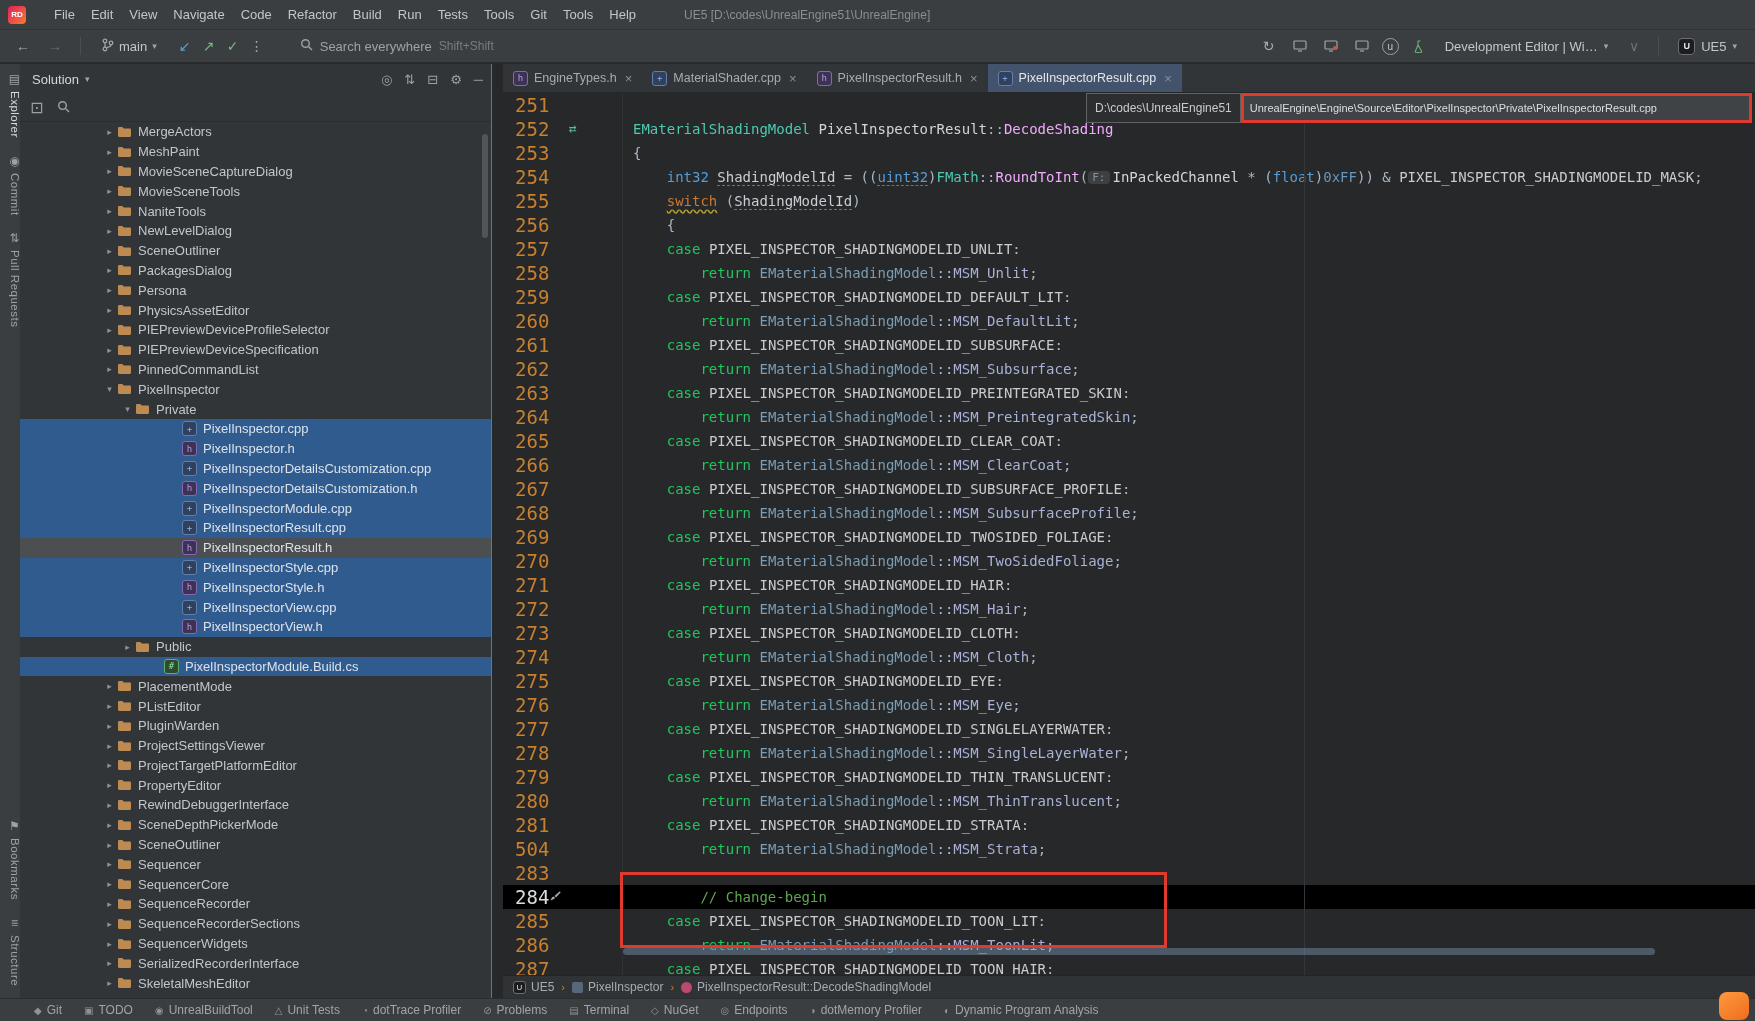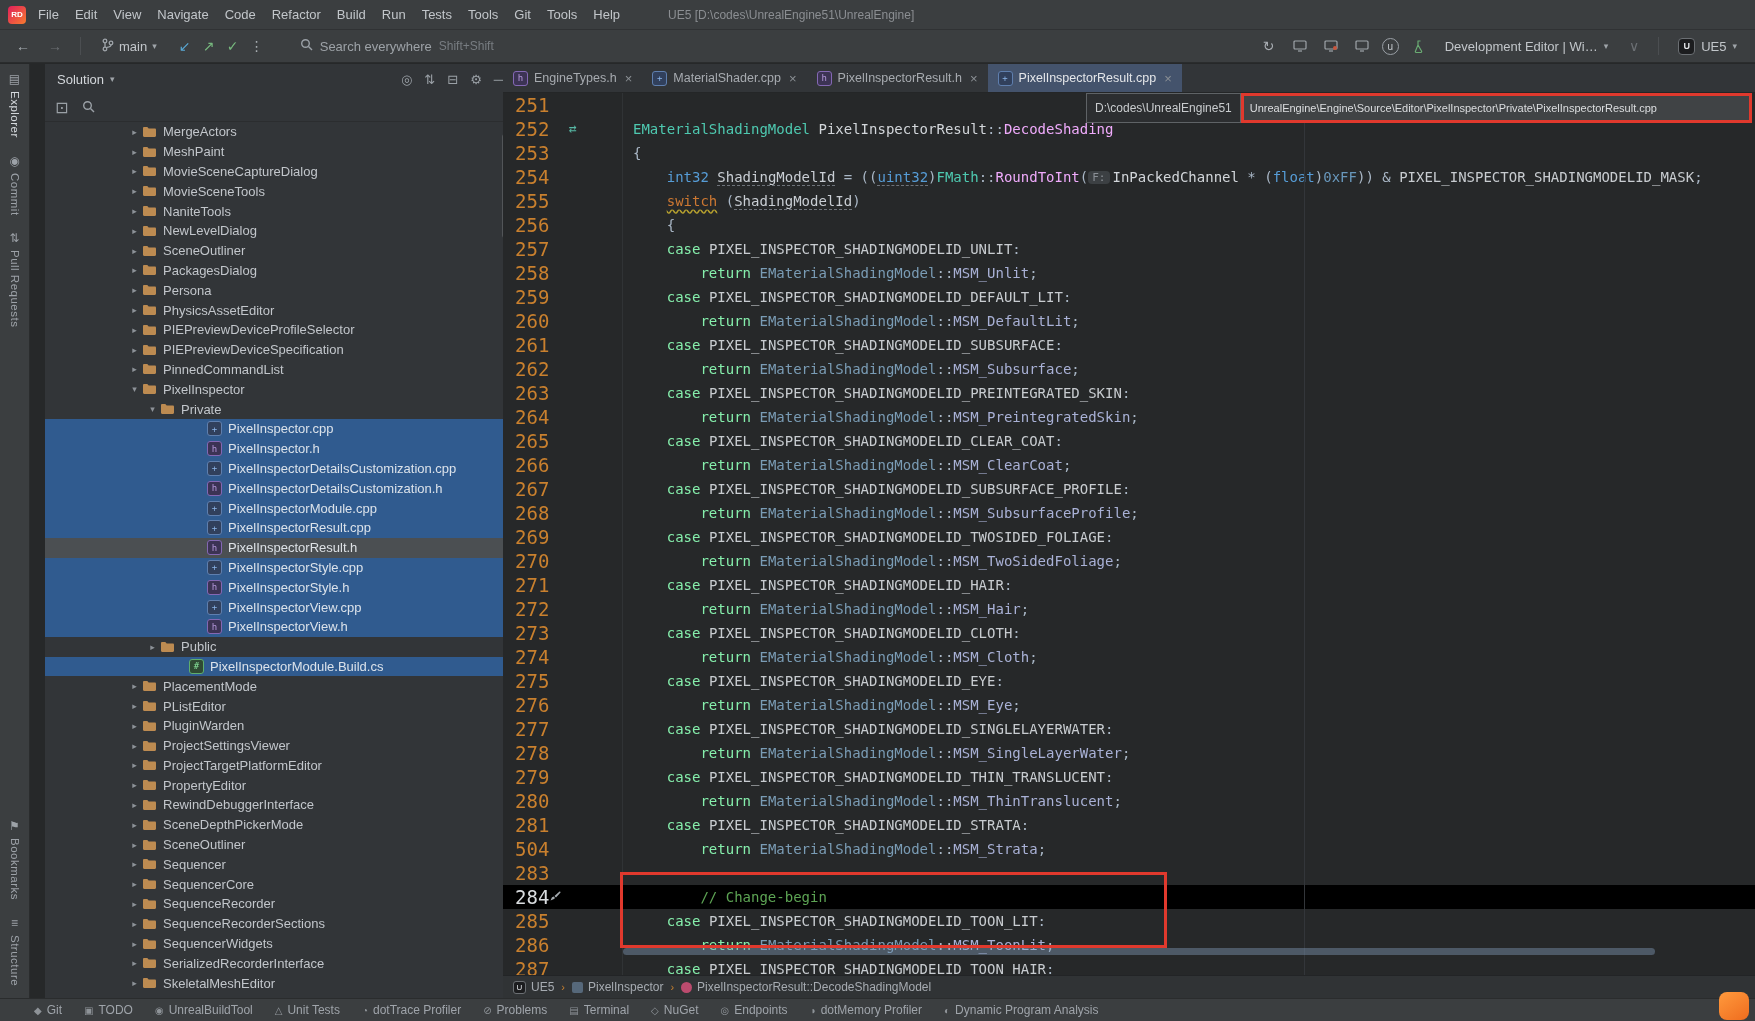--- a/index.html
+++ b/index.html
@@ -1,21 +1,21 @@
 <!DOCTYPE html>
 <html><head>
 <meta charset="utf-8">
 <style>
   *{box-sizing:border-box;margin:0;padding:0}
   html,body{width:1755px;height:1021px;overflow:hidden}
   body{position:relative;background:#262829;font-family:"Liberation Sans","DejaVu Sans",sans-serif;color:#bdc1c5;-webkit-font-smoothing:antialiased}
 
   
   .titlebar{position:absolute;top:0;left:0;right:0;height:30px;background:#3b3e40;border-bottom:1px solid #303234;display:flex;align-items:center;padding-left:8px}
-  .logo{width:18px;height:18px;border-radius:4px;background:linear-gradient(135deg,#e01f5c,#f77b2f);color:#fff;font-size:8px;font-weight:bold;display:flex;align-items:center;justify-content:center;margin-right:4px}
+  .logo{width:18px;height:18px;border-radius:4px;background:linear-gradient(135deg,#e01f5c,#f77b2f);color:#fff;font-size:8px;font-weight:bold;display:flex;align-items:center;justify-content:center;margin-right:20px}
   .menu-items{display:flex;align-items:center}
   .menu-item{padding:4px 8px;font-size:13px;color:#c2c6ca;border-radius:3px;cursor:default}
   .window-title{margin-left:40px;font-size:12px;color:#8b8e92;white-space:nowrap}
 
   
   .toolbar{position:absolute;top:30px;left:0;right:0;height:33px;background:#3b3e40;border-bottom:1px solid #2a2c2d;display:flex;align-items:center;padding:0 12px;font-size:13px;gap:10px}
   .tb-icon{display:inline-flex;align-items:center;justify-content:center;width:22px;height:22px;border-radius:3px;color:#a8adb2;font-size:14px}
   .tb-icon.dim{color:#6b6f73}
   .tb-sep{width:1px;height:18px;background:#4b4e51;margin:0 4px}
   .branch-widget{display:flex;align-items:center;gap:5px;padding:3px 7px;border-radius:3px;color:#c2c6ca}
@@ -32,21 +32,21 @@
 
   
   .stripe{position:absolute;left:0;top:64px;width:30px;bottom:23px;background:#3b3e40;border-right:1px solid #2a2c2d;display:flex;flex-direction:column;align-items:center;padding:8px 0;gap:16px}
   .stripe-item{display:flex;flex-direction:column;align-items:center;gap:5px;color:#9da2a8;font-size:11.5px;cursor:default}
   .stripe-item .s-ic{font-size:12px;color:#9da2a8}
   .stripe-item .s-label{writing-mode:vertical-rl;letter-spacing:.5px}
   .stripe-item.active{color:#d6dade}
   .stripe-spacer{flex:1}
 
   
-  .panel{position:absolute;left:45px;top:64px;width:472px;bottom:23px;background:#323538;border-right:6px solid #737373;display:flex;flex-direction:column}
+  .panel{position:absolute;left:20px;top:64px;width:472px;bottom:23px;background:#323538;border-right:1px solid #737373;display:flex;flex-direction:column}
   .panel-header{height:30px;display:flex;align-items:center;padding:0 8px 0 12px;font-size:13px;color:#d3d7db;flex:none}
   .panel-header .ph-icons{margin-left:auto;display:flex;gap:12px;color:#9aa0a6;font-size:13px}
   .panel-tools{height:28px;display:flex;align-items:center;gap:14px;padding:0 10px;border-bottom:1px solid #2b2d2f;color:#9aa0a6;flex:none}
   .tree{flex:1;overflow:hidden;position:relative;font-size:13px}
   .row{height:19.8px;display:flex;align-items:center;color:#c2c6cb;white-space:nowrap;cursor:default}
   .row.sel{background:#305b8f;color:#dbe2ea}
   .row.focus{background:#4b4f52;color:#dde1e5}
   .chev{width:15px;flex:none;text-align:center;color:#8d9298;font-size:9px}
   .ticon{margin-right:6px;flex:none;display:inline-flex;align-items:center}
   .ficon{display:inline-flex;width:15px;height:15px;border-radius:3px;font-size:9px;align-items:center;justify-content:center;background:#31405c;border:1px solid #5f7fae;color:#8ab4e8;font-family:"DejaVu Sans Mono",monospace}
@@ -65,21 +65,21 @@
   .code-line{height:24px;display:flex;align-items:center;white-space:pre}
   .code-line.cur{background:#000000}
   .ln{width:44px;padding-left:12px;color:#c9802e;font-size:19px;flex:none}
   .code-line.cur .ln{color:#d9dcdf}
   .gicons{width:75px;flex:none;position:relative;height:100%}
   .gic{position:absolute;top:4px;font-size:13px;line-height:16px}
   .gic.rec{left:22px;color:#57b8a5}
   .gic.brush{left:2px;top:5px}
   .ctext{flex:1;height:100%;display:flex;align-items:center;border-left:1px solid #303335;padding-left:10px;white-space:pre}
   .ctext span{white-space:pre}
-  .tk-d{color:#a9b7c6}.tk-k{color:#86efac}
+  .tk-d{color:#a9b7c6}.tk-k{color:#22c55e}
   .tk-kww{color:#cc7832;text-decoration:underline;text-decoration-style:wavy;text-decoration-color:#b8a22e;text-underline-offset:3px}
   .tk-t{color:#569cd6}.tk-tu{color:#569cd6;border-bottom:1px dashed #6e737a}
   .tk-cl{color:#4ec9b0}.tk-w{color:#d2d6da}.tk-fn{color:#f0abfc}
   .tk-m{color:#c8ccd0}.tk-et{color:#7a9cb5}.tk-ev{color:#a9b1d6}
   .tk-vu{color:#c9ced4;border-bottom:1px dashed #6e737a}
   .tk-num{color:#6897bb}.tk-cm{color:#5da454}
   .tk-hint{color:#8b9096;background:#3c4043;border-radius:4px;padding:0 4px;margin-right:3px;font-size:11px}
   .margin-guide{position:absolute;left:801px;top:0;bottom:0;width:1px;background:#33363a}
   .hscroll{position:absolute;left:120px;top:884px;width:1032px;height:7px;border-radius:4px;background:rgba(130,158,188,.42)}
 

